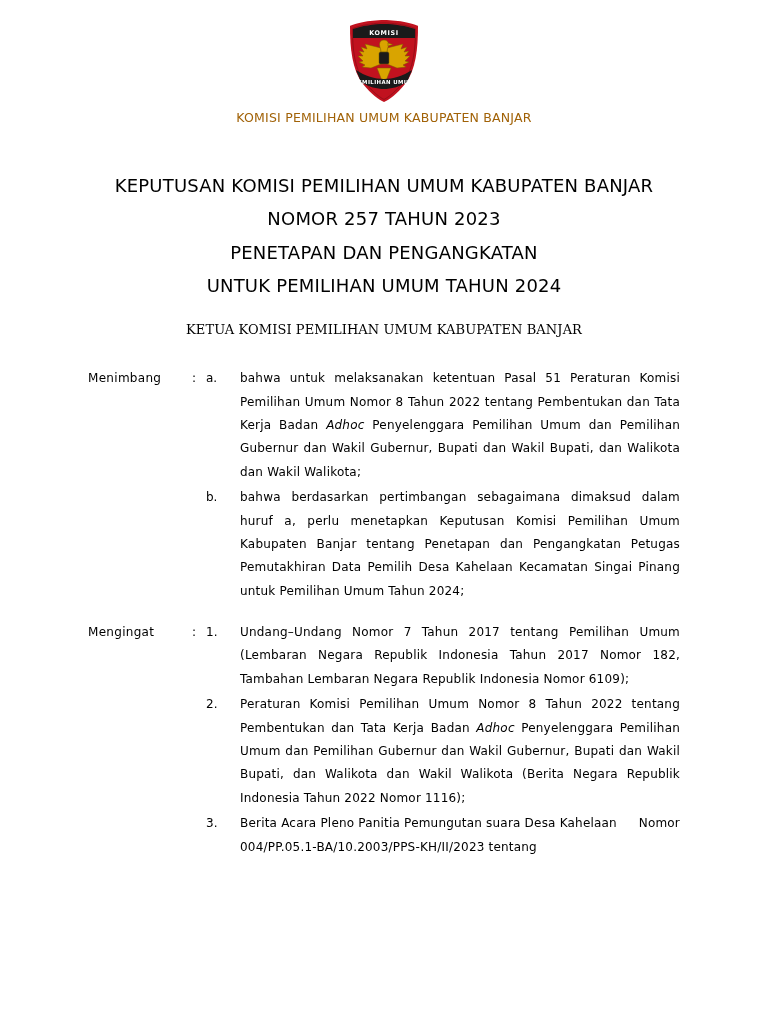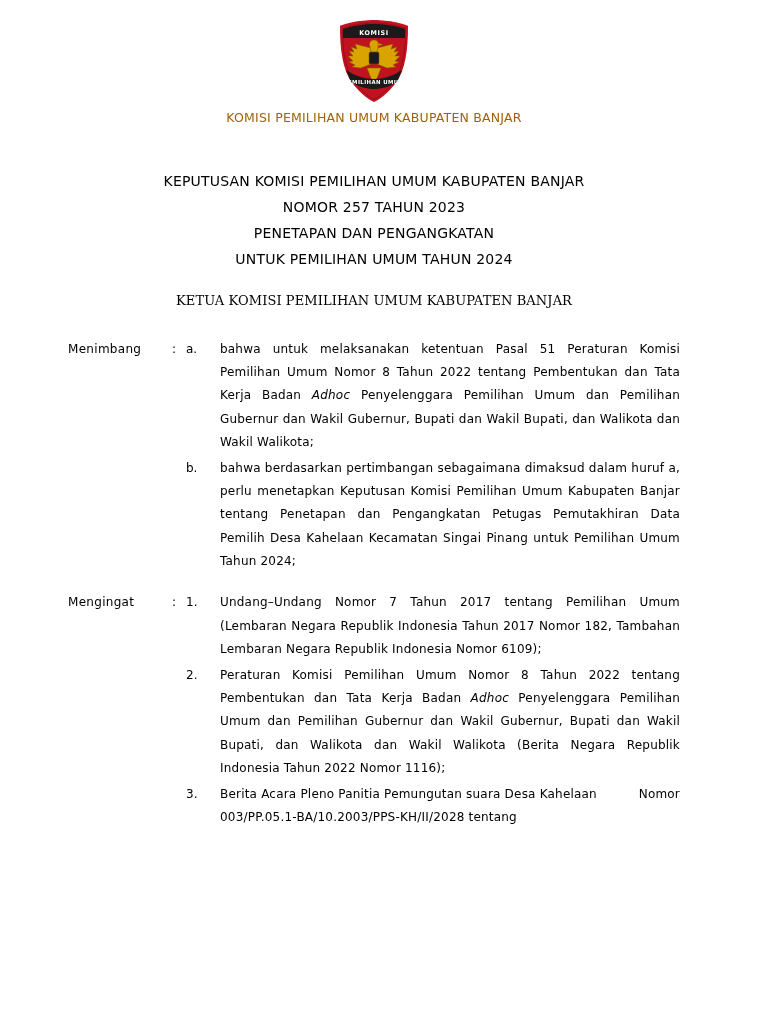--- a/index.html
+++ b/index.html
@@ -12,21 +12,21 @@
     height: 1024px;
     font-family: "DejaVu Sans", sans-serif;
     color: #000000;
     overflow: hidden;
   }
   .page {
     position: relative;
     width: 768px;
     height: 1024px;
     box-sizing: border-box;
-    padding: 18px 88px 0 68px;
+    padding: 18px 88px 0 88px;
   }
 
   
   .letterhead {
     text-align: center;
   }
   .logo {
     width: 86px;
     height: 86px;
     margin: 0 auto;
@@ -39,21 +39,21 @@
     font-size: 12.5px;
     letter-spacing: 0.2px;
     font-family: "DejaVu Sans", sans-serif;
     color: #a16207;
   }
 
   
   .title-block {
     text-align: center;
     margin-top: 44px;
-    font-size: 14px;
+    font-size: 18px;
     line-height: 1.85;
     letter-spacing: 0.2px;
   }
   .title-block div { white-space: nowrap; }
 
   .ketua-line {
     text-align: center;
     margin-top: 20px;
     font-size: 13px;
     font-family: "DejaVu Serif", serif;
@@ -177,19 +177,19 @@
         <div class="col-num">2.</div>
         <div class="col-text"><span>Peraturan Komisi Pemilihan Umum Nomor 8 Tahun 2022 tentang Pembentukan dan Tata Kerja Badan </span><span class="ital">Adhoc</span><span> Penyelenggara Pemilihan Umum dan Pemilihan Gubernur dan Wakil Gubernur, Bupati dan Wakil Bupati, dan Walikota dan Wakil Walikota (Berita Negara Republik Indonesia Tahun 2022 Nomor 1116);</span></div>
       </div>
       <div class="row">
         <div class="col-label"></div>
         <div class="col-colon"></div>
         <div class="col-num">3.</div>
         <div class="col-text">
           <span>Berita Acara Pleno Panitia Pemungutan suara Desa Kahelaan</span>
           <span style="float:right">Nomor</span>
-          <div style="clear:both">003/PP.05.1-BA/10.2003/PPS-KH/II/2028 tentang</div>
+          <div style="clear:both">004/PP.05.1-BA/10.2003/PPS-KH/II/2023 tentang</div>
         </div>
       </div>
     </div>
 
   </div>
 </div>
 
 </body></html>

